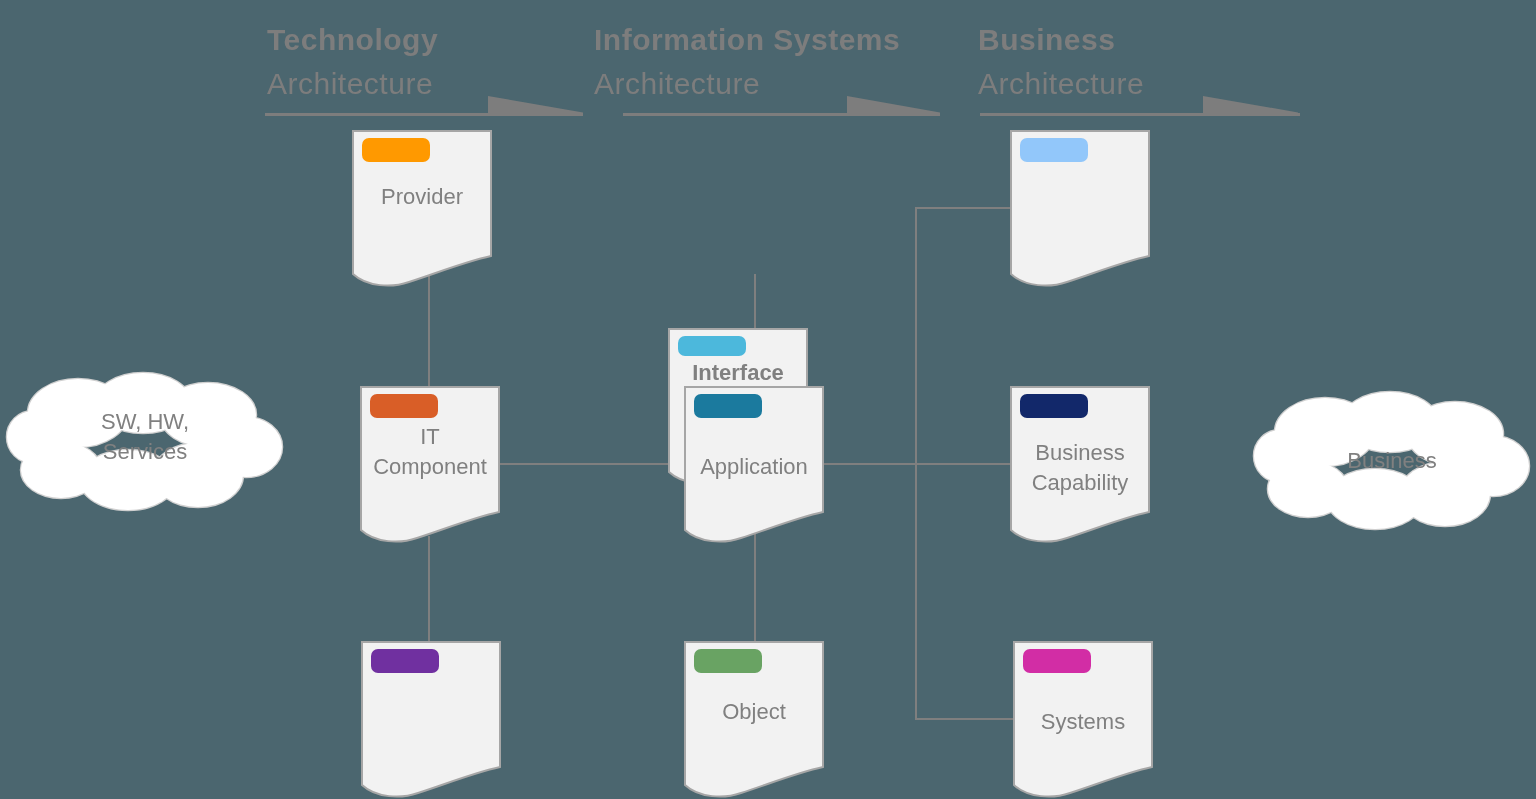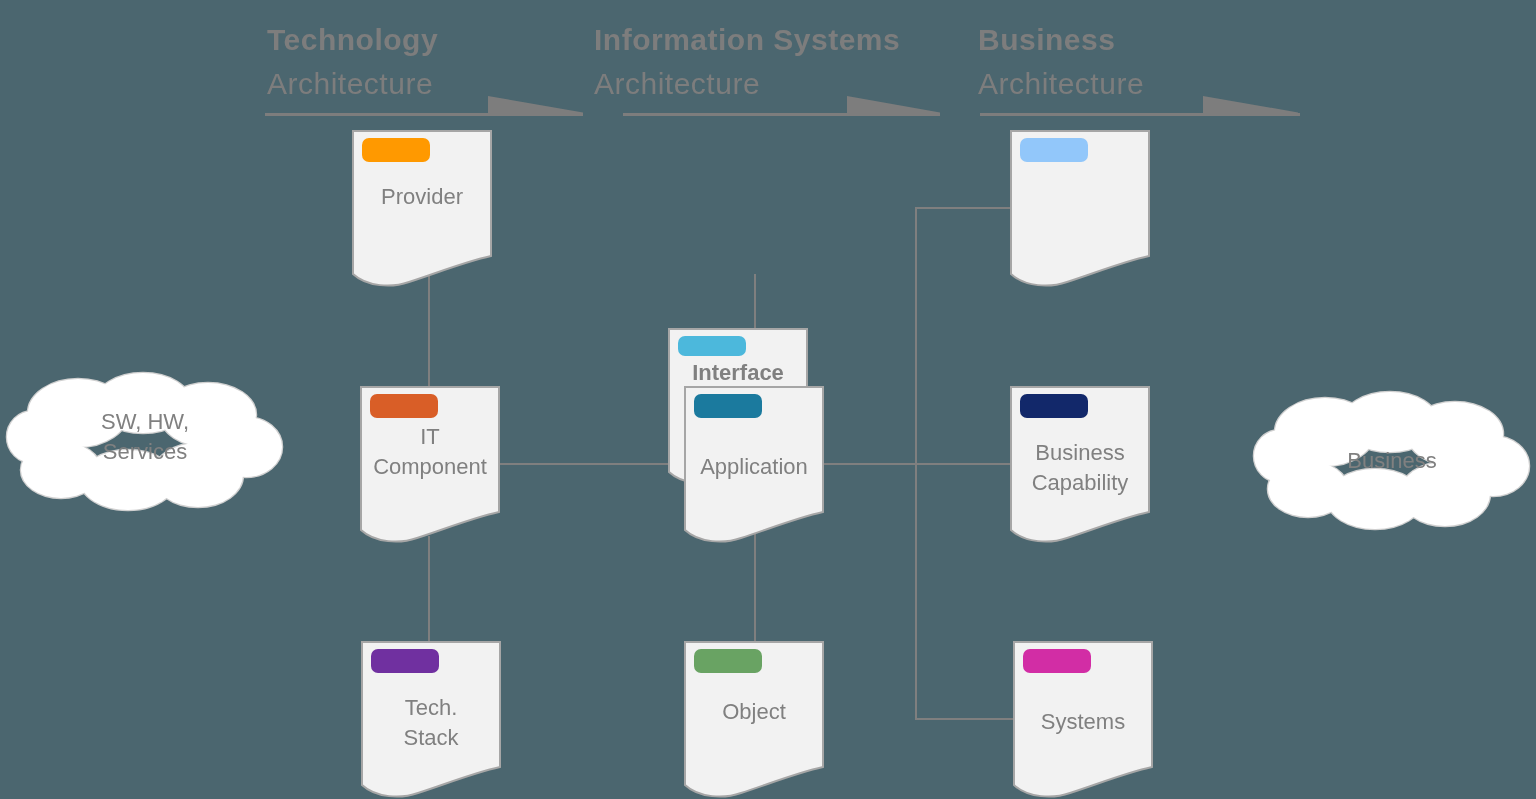--- a/index.html
+++ b/index.html
@@ -117,22 +117,20 @@
     <div class="bar" style="background: rgb(18, 40, 106);"></div>
     <div class="label" style="top:52px;">Business
 Capability</div>
   </div>
 
   <div class="card" style="left:361px;top:641px;">
     <svg width="140" height="160" viewBox="0 0 140 160">
       <path d="M1,1 H139 V126 C112,132 85,143 57,152 C40,158 15,157 1,144 Z" fill="#F2F2F2" stroke="#A6A6A6" stroke-width="2"></path>
     </svg>
     <div class="bar" style="background: rgb(112, 48, 160);"></div>
-    <div class="label" style="top:52px;">Tech.
-Stack</div>
   </div>
 
   <div class="card" style="left:684px;top:641px;">
     <svg width="140" height="160" viewBox="0 0 140 160">
       <path d="M1,1 H139 V126 C112,132 85,143 57,152 C40,158 15,157 1,144 Z" fill="#F2F2F2" stroke="#A6A6A6" stroke-width="2"></path>
     </svg>
     <div class="bar" style="background: rgb(105, 163, 99);"></div>
     <div class="label" style="top:56px;">Object</div>
   </div>
 

